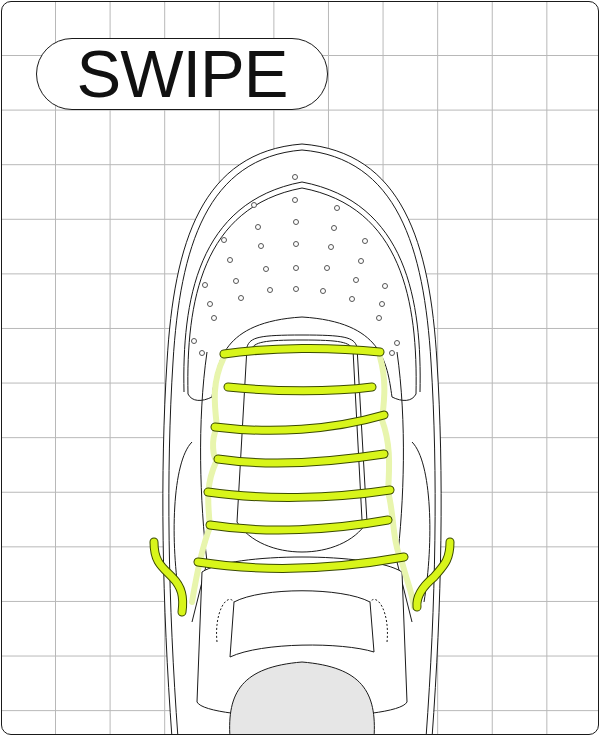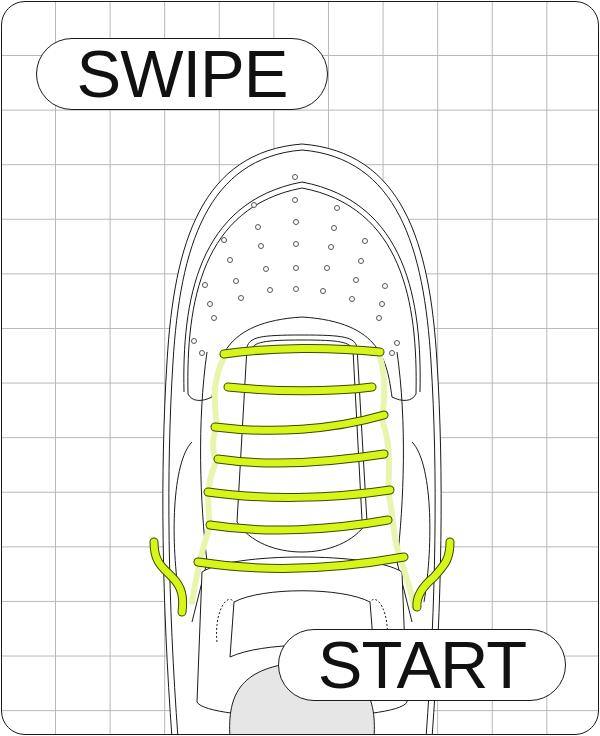--- a/index.html
+++ b/index.html
@@ -1,19 +1,19 @@
 <!DOCTYPE html>
 <html><head>
   <meta charset="utf-8">
   <style>
     html, body { margin: 0; padding: 0; background: #ffffff; }
     body { width: 600px; height: 736px; overflow: hidden; font-family: "Liberation Sans", sans-serif; }
     .card {
       position: absolute; left: 1px; top: 1px; width: 596px; height: 732px;
-      border: 1.5px solid #1a1a1a; border-radius: 24px; overflow: hidden;
+      border: 1.5px solid #1a1a1a; border-radius: 10px; overflow: hidden;
       background-color: #ffffff;
       background-image:
         linear-gradient(to right, #b8b8b8 1px, transparent 1px),
         linear-gradient(to bottom, #b8b8b8 1px, transparent 1px);
       background-size: 54.6px 54.6px;
       background-position: 53px 53px;
     }
     .shoe { position: absolute; left: 0; top: 0; width: 600px; height: 736px; }
     .pill {
       position: absolute; box-sizing: border-box;
@@ -123,14 +123,13 @@
         <path d="M206 490 C260 498 330 497 388 488"></path>
         <path d="M208 523 C265 532 330 528 386 518"></path>
         <path d="M196 560 C260 570 330 568 402 555"></path>
         <path d="M152 540 C152 560 160 565 170 575 C180 585 182 595 180 610"></path>
         <path d="M448 540 C448 560 440 565 432 575 C420 585 414 595 415 605"></path>
       </g>
     </g>
   </svg>
 
   <div class="pill pill-swipe">SWIPE</div>
-  <div class="pill pill-start">START</div>
 </div>
 
 </body></html>

